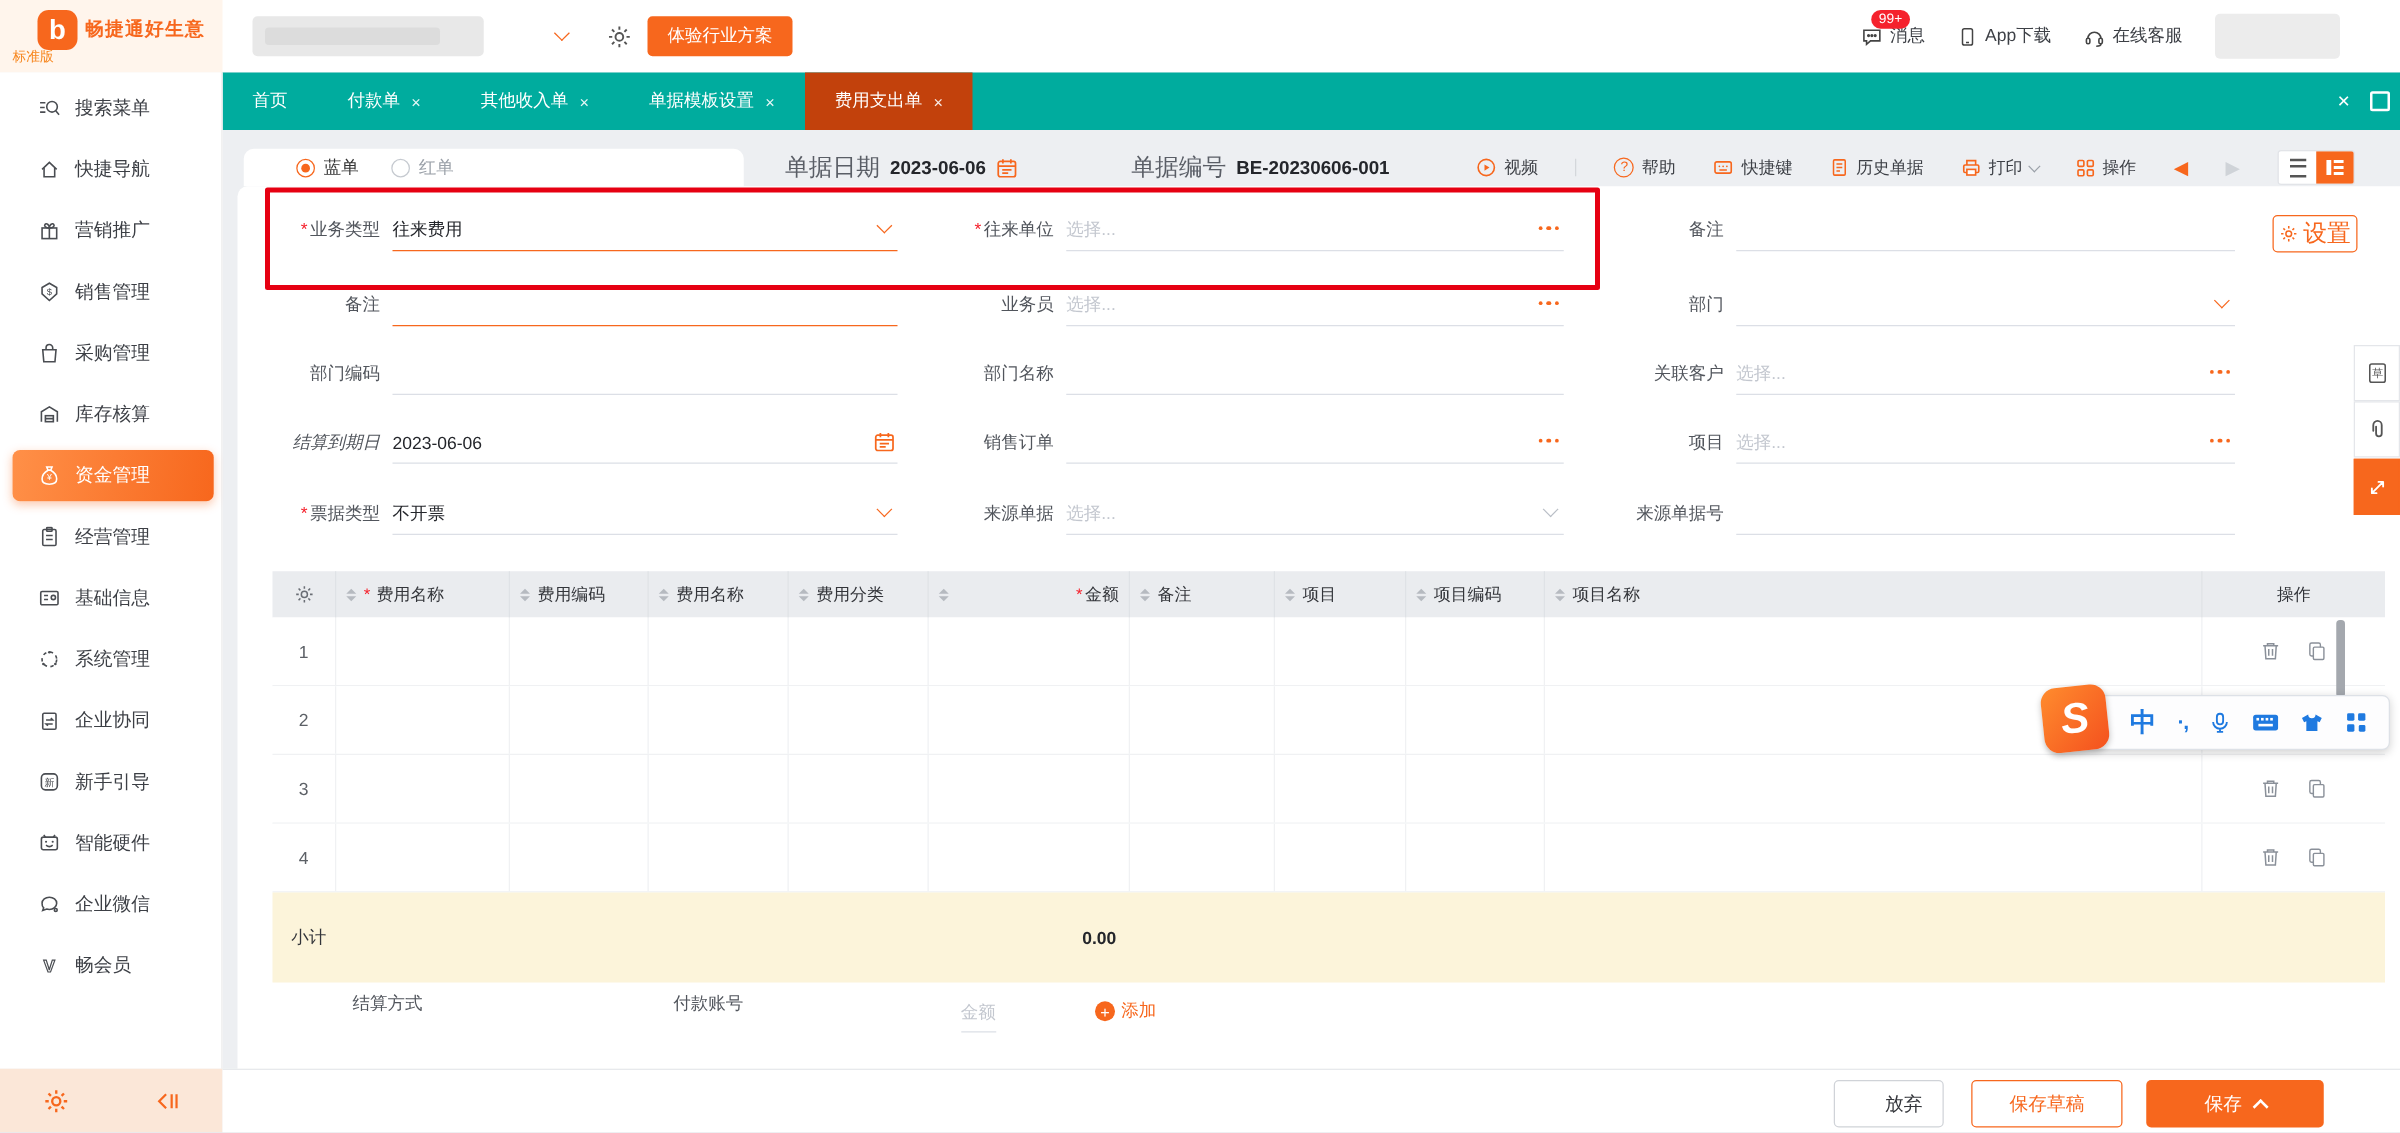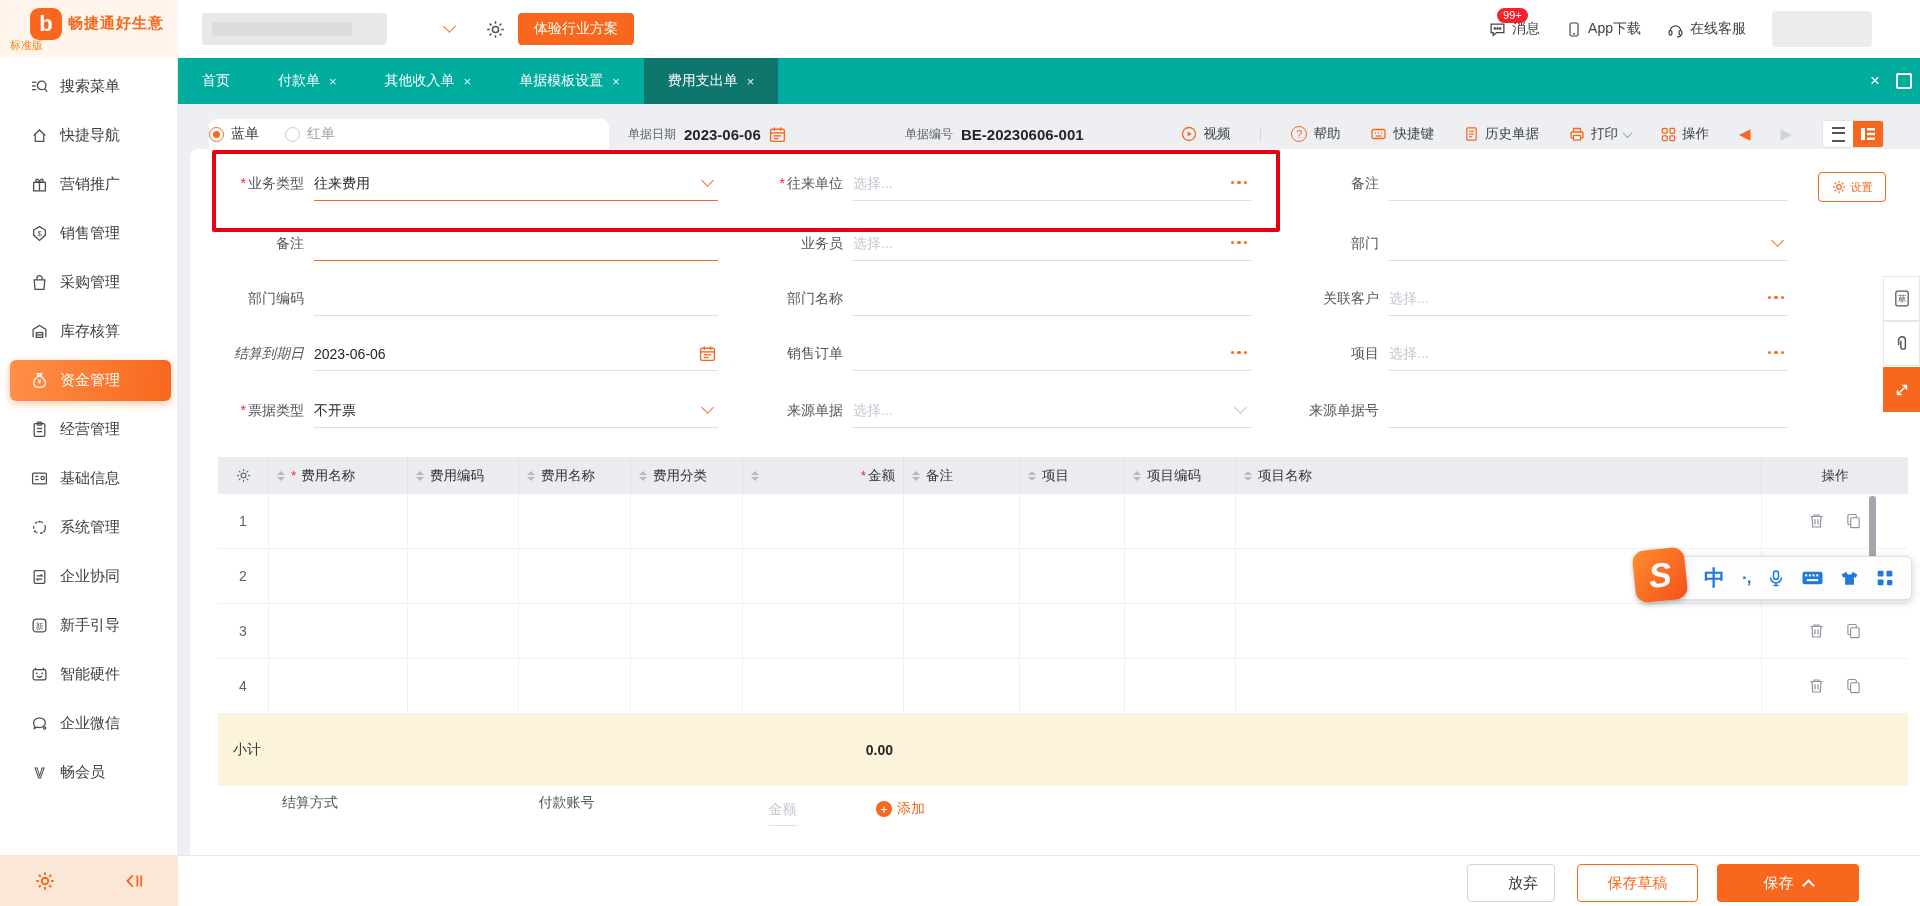--- a/index.html
+++ b/index.html
@@ -23,44 +23,44 @@
             color:#fff;font-size:14px;display:flex;align-items:center;}
   .hdrright{position:absolute;right:48px;top:0;height:58px;display:flex;align-items:center;gap:26px;}
   .hitem{display:flex;align-items:center;gap:6px;color:#3d4046;font-size:14px;position:relative;}
   .badge{position:absolute;left:8px;top:-12px;background:#f5222d;color:#fff;font-size:11px;border-radius:9px;
          padding:1px 6px;line-height:13px;}
   .userbox{width:100px;height:36px;background:#ececec;border-radius:4px;}
 
   
   .tabbar{position:absolute;left:178px;top:58px;width:1742px;height:46px;background:#00ac9e;display:flex;align-items:stretch;}
   .tab{display:flex;align-items:center;gap:9px;padding:0 24px;color:#fff;font-size:14px;cursor:pointer;}
-  .tab.active{background:#0f766e;}
+  .tab.active{background:#c2410c;}
   .tabclose{font-size:13px;opacity:.9;line-height:1;}
   .tabbar-right{position:absolute;right:8px;top:0;height:46px;display:flex;align-items:center;gap:16px;color:#fff;}
   .winclose{font-size:17px;}
   .fsicon{width:12px;height:12px;border:2px solid #fff;border-radius:2px;}
 
   
   .sidebar{position:absolute;left:0;top:58px;width:178px;height:797px;background:#fff;border-right:1px solid #ededed;padding-top:4px;box-sizing:border-box;}
   .sitem{height:49px;display:flex;align-items:center;gap:12px;padding-left:30px;color:#3c3f45;font-size:15px;cursor:pointer;}
   .sitem .sicon{width:18px;height:18px;display:flex;align-items:center;justify-content:center;}
   .sitem.active{height:41px;margin:4px 6px 4px 10px;padding-left:20px;border-radius:6px;
                 background:linear-gradient(100deg,#ff9048,#f7671d);color:#fff;box-shadow:0 3px 8px rgba(247,103,29,.35);}
   .sidebottom{position:absolute;left:0;top:855px;width:178px;height:51px;background:#fbe7d8;display:flex;align-items:center;justify-content:space-around;}
 
   
-  .pill{position:absolute;left:209px;top:119px;width:400px;height:30px;background:#fff;border-radius:8px 8px 0 0;display:flex;align-items:center;gap:26px;box-sizing:border-box;}
+  .pill{position:absolute;left:195px;top:119px;width:400px;height:30px;background:#fff;border-radius:8px 8px 0 0;display:flex;align-items:center;gap:26px;padding-left:42px;box-sizing:border-box;}
   .radio{display:flex;align-items:center;gap:7px;font-size:14px;}
   .rdot{width:15px;height:15px;border-radius:50%;box-sizing:border-box;display:flex;align-items:center;justify-content:center;}
   .rdot.on{border:1.5px solid #f7671d;}
   .rdot.on:after{content:"";width:7px;height:7px;border-radius:50%;background:#f7671d;}
   .rdot.off{border:1.5px solid #c6cad0;}
   .radio.off{color:#9aa0a8;}
   .docmeta{position:absolute;top:119px;height:30px;display:flex;align-items:center;gap:8px;}
-  .dlabel{color:#5a5e66;font-size:12px;}
+  .dlabel{color:#5a5e66;font-size:19px;}
   .dvalue{color:#24262b;font-size:15px;font-weight:bold;}
   .dtoolbar{position:absolute;right:36px;top:118px;height:32px;display:flex;align-items:center;gap:30px;}
   .titem{display:flex;align-items:center;gap:6px;color:#3d4046;font-size:13.5px;cursor:pointer;}
   .vsep{width:1px;height:14px;background:#d4d7db;}
   .qcircle{width:16px;height:16px;border:1.4px solid #f7671d;border-radius:50%;color:#f7671d;font-size:11px;display:flex;align-items:center;justify-content:center;box-sizing:border-box;}
   .pgarrow{font-size:15px;color:#f7671d;cursor:pointer;}
   .pgarrow.gray{color:#cfd3d8;}
   .vtoggle{display:flex;border:1px solid #e2e4e8;border-radius:3px;overflow:hidden;}
   .vtbtn{width:30px;height:26px;display:flex;align-items:center;justify-content:center;background:#fff;cursor:pointer;}
   .vtbtn.on{background:#f7671d;}
@@ -79,21 +79,21 @@
   .fwrap.oline{border-bottom-color:#f7671d;}
   .fvalue{color:#24262b;font-size:14px;}
   .fph{color:#c3c7cf;font-size:14px;}
   .chev{width:8px;height:8px;border-right:1.7px solid #f7671d;border-bottom:1.7px solid #f7671d;transform:rotate(45deg);position:absolute;right:6px;top:8px;}
   .chev.gray{border-color:#b9bec6;}
   .chev.sm{width:6px;height:6px;position:static;transform:rotate(45deg) translate(-1px,-1px);border-color:#9aa0a8;}
   .dots{position:absolute;right:4px;top:13px;display:flex;gap:3px;}
   .dots b{width:3.5px;height:3.5px;border-radius:50%;background:#f7671d;}
   .calico{position:absolute;right:2px;top:7px;}
   .setbtn{position:absolute;left:1818px;top:172px;width:66px;height:28px;border:1px solid #f7671d;border-radius:4px;
-          color:#f7671d;display:flex;align-items:center;justify-content:center;gap:5px;font-size:11px;z-index:5;background:#fff;cursor:pointer;}
+          color:#f7671d;display:flex;align-items:center;justify-content:center;gap:5px;font-size:19px;z-index:5;background:#fff;cursor:pointer;}
 
   
   .ftool{position:absolute;left:1883px;width:37px;height:45px;background:#fff;border:1px solid #e4e6ea;display:flex;align-items:center;justify-content:center;z-index:18;cursor:pointer;box-sizing:border-box;}
   .ftool.orange{background:#f7671d;border-color:#f7671d;}
 
   
   .tbl{position:absolute;left:218px;top:457px;width:1690px;z-index:4;}
   .trow{display:grid;grid-template-columns:51px 139px 111px 112px 112px 161px 116px 105px 111px 526px 146px;}
   .thead{background:#eaecef;height:37px;}
   .th{display:flex;align-items:center;padding:0 8px;font-size:13.5px;color:#33353a;border-right:1px solid #dfe2e6;position:relative;gap:3px;}

